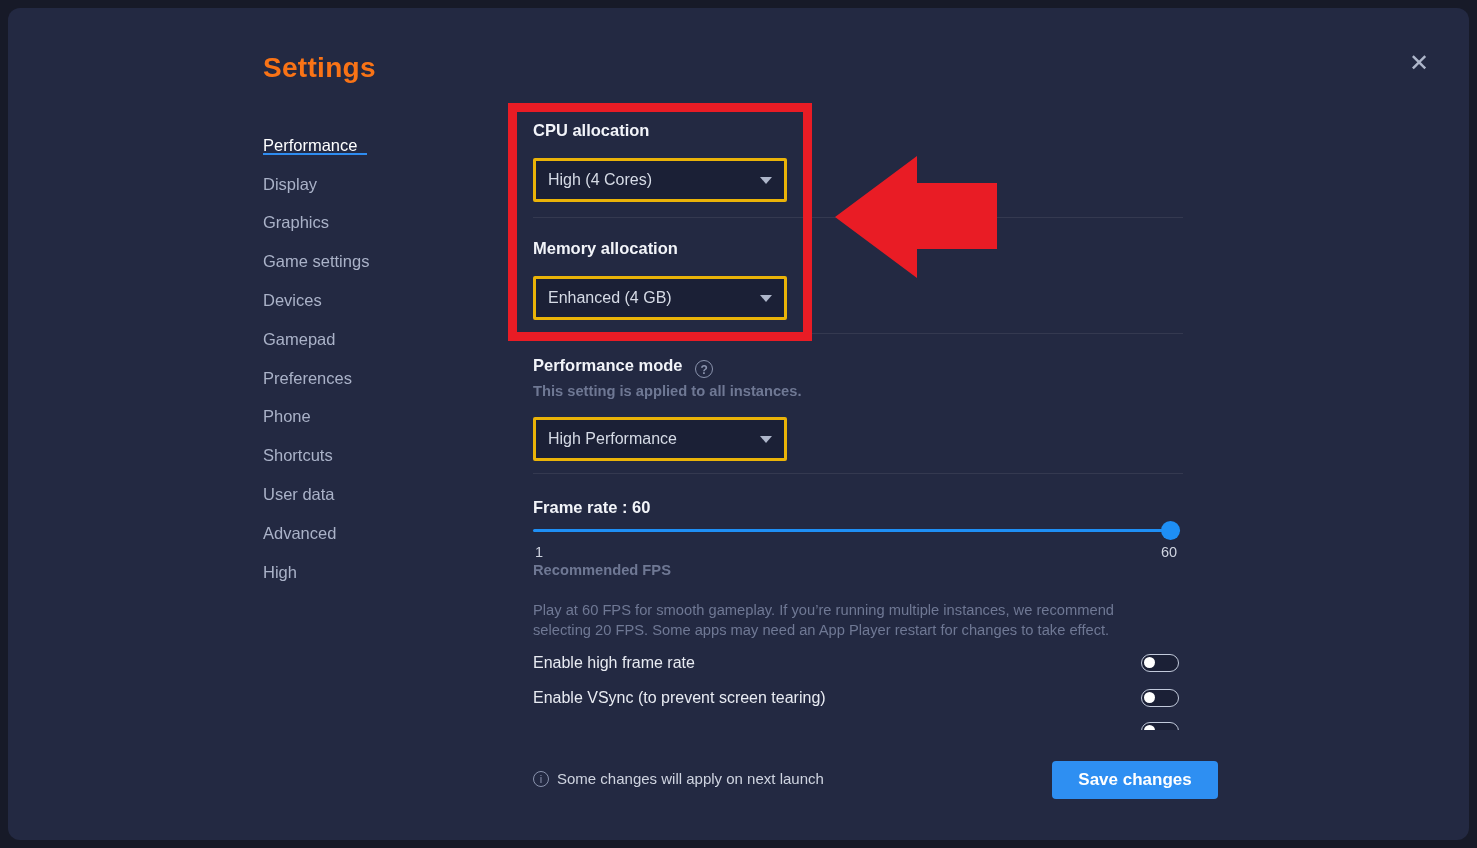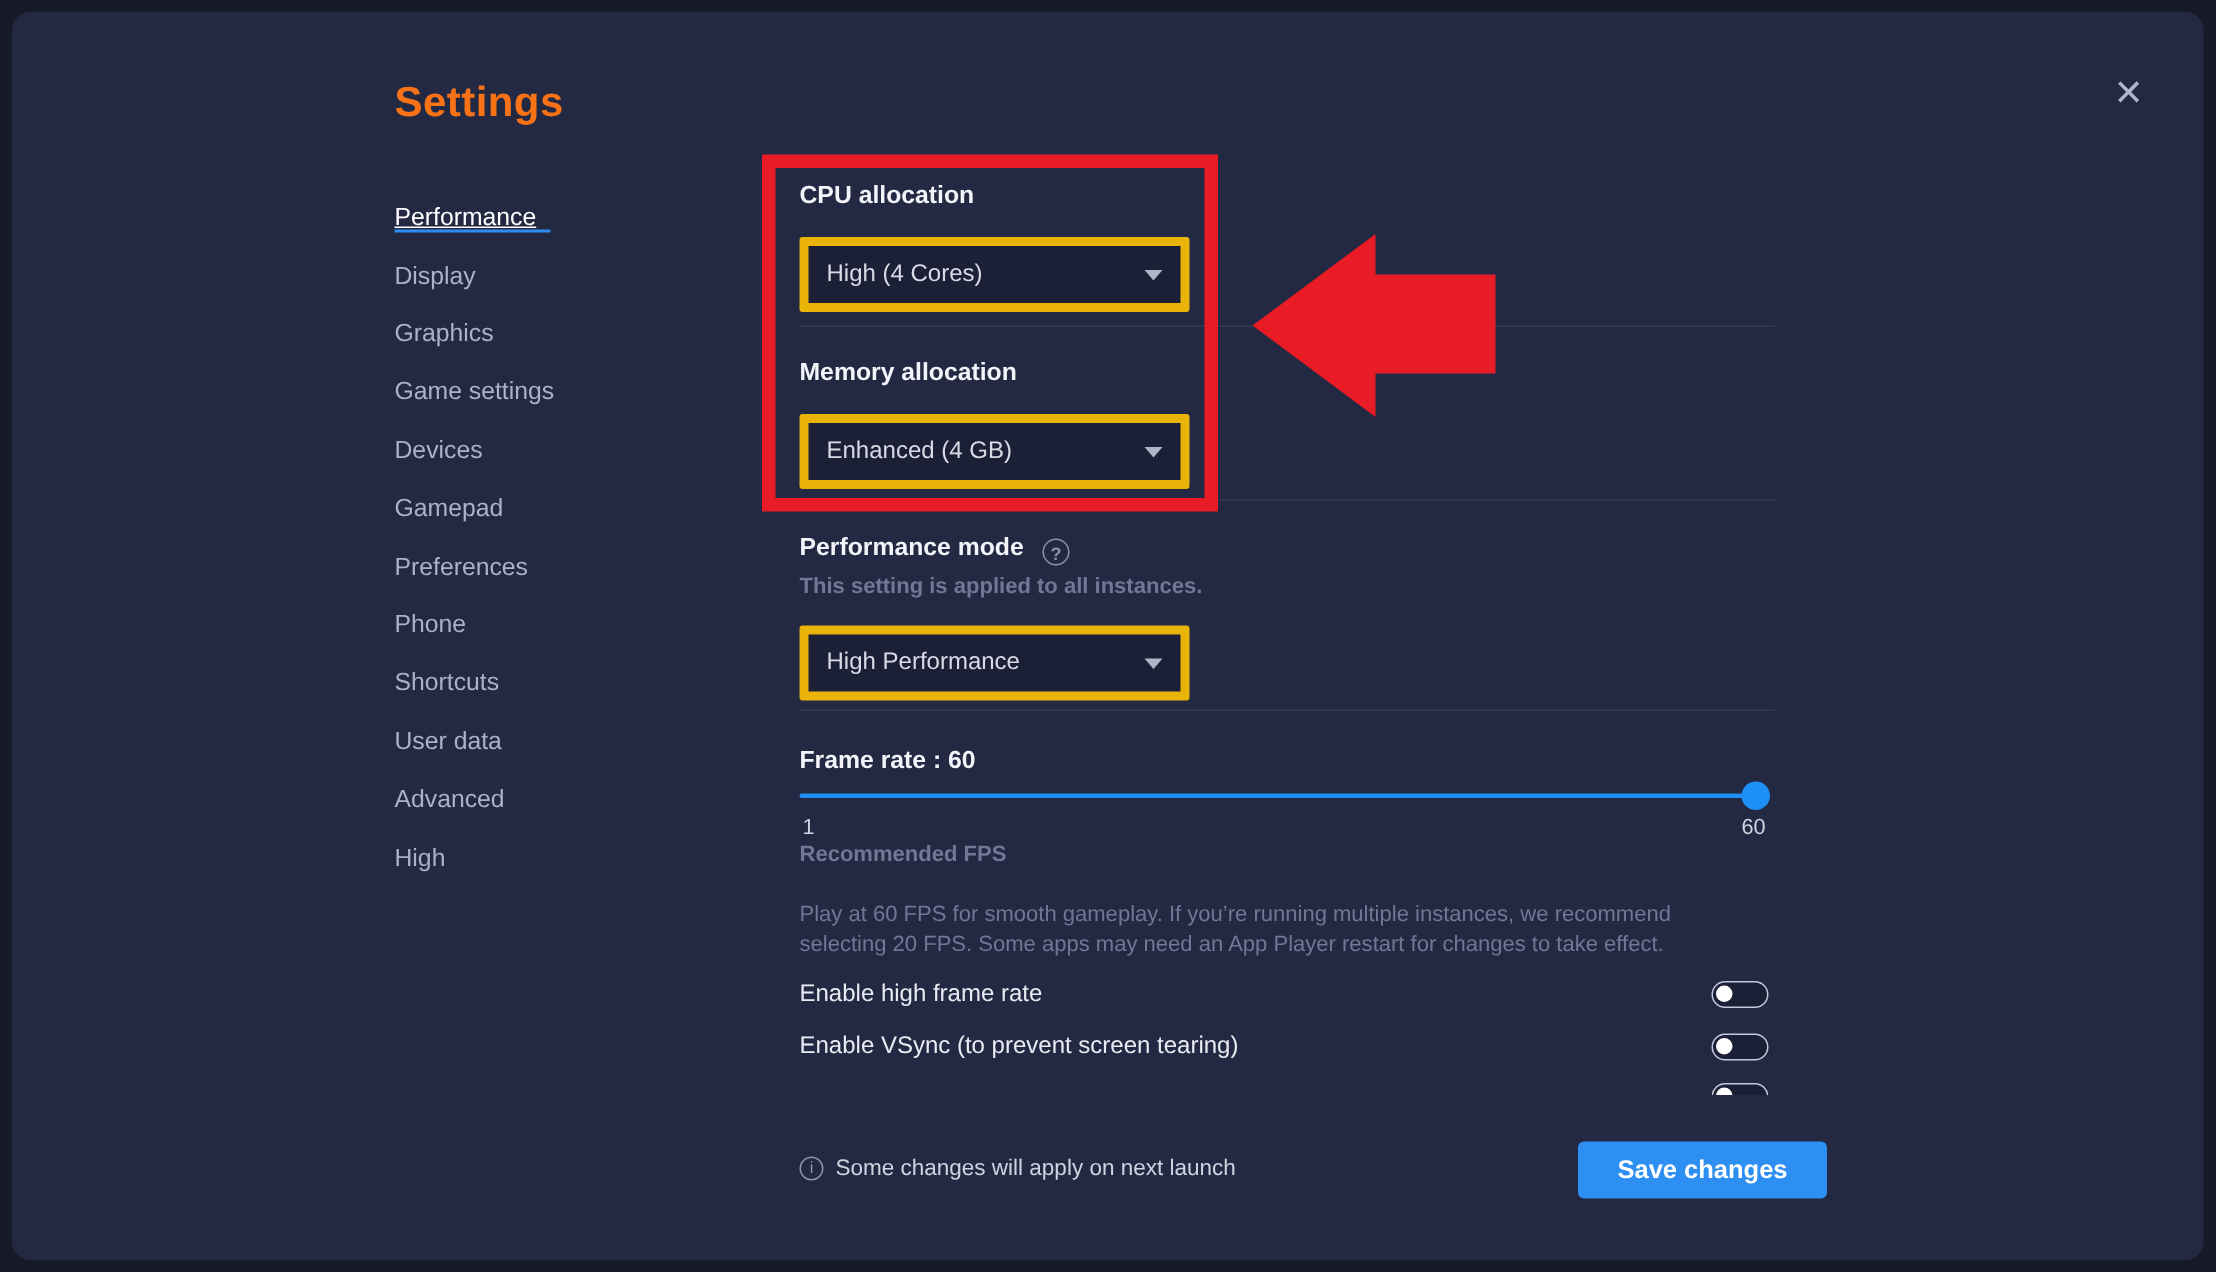--- a/index.html
+++ b/index.html
@@ -8,29 +8,29 @@
 
   
   .page-title{position:absolute;left:263px;top:52px;font-size:28px;font-weight:bold;color:#f97316;letter-spacing:.3px;}
 
   
   .close-btn{position:absolute;left:1404px;top:48px;width:30px;height:30px;color:#aeb6ca;font-size:24px;line-height:30px;text-align:center;cursor:pointer;font-weight:300;}
 
   
   .sidebar{position:absolute;left:263px;top:126px;width:200px;}
   .nav-item{position:relative;height:38.8px;font-size:16.5px;color:#aab2c8;display:flex;align-items:center;cursor:pointer;}
-  .nav-item.active{color:#ffffff;text-decoration:underline;}
+  .nav-item.active{color:#ffffff;}
   .nav-item.active .u{position:absolute;left:0;top:27px;width:104px;height:2px;background:#2e8cf0;}
 
   
   .content{position:absolute;left:533px;top:0;width:650px;height:848px;}
   .divider{position:absolute;left:0;width:650px;height:1px;background:rgba(255,255,255,0.08);}
   .field-label{position:absolute;font-size:16.5px;color:#f2f4f9;font-weight:bold;}
   .muted{color:#6f7894;}
-  .dropdown{position:absolute;width:248px;height:38px;background:#1b2036;border:6px solid #eab308;border-radius:2px;display:flex;align-items:center;cursor:pointer;}
+  .dropdown{position:absolute;width:248px;height:38px;background:#1b2036;border:3px solid #eab308;border-radius:2px;display:flex;align-items:center;cursor:pointer;}
   .dropdown .val{margin-left:12px;font-size:16px;color:#d6dbe6;}
   .caret{position:absolute;right:12px;top:16px;width:0;height:0;border-left:6px solid transparent;border-right:6px solid transparent;border-top:7px solid #aeb6ca;}
   .help-icon{display:inline-block;width:18px;height:18px;border:1.5px solid #8a93ad;border-radius:50%;color:#8a93ad;font-size:12px;line-height:18px;text-align:center;vertical-align:-3px;margin-left:8px;box-sizing:border-box;}
 
   
   .slider-track{position:absolute;left:0;top:529px;width:647px;height:3px;background:#1e8ff5;border-radius:2px;cursor:pointer;}
   .slider-thumb{position:absolute;left:628px;top:521px;width:19px;height:19px;border-radius:50%;background:#1e8ff5;cursor:pointer;}
   .slider-minmax{position:absolute;font-size:14.5px;color:#cfd4e0;}
 
   .body-text{position:absolute;font-size:14.7px;line-height:19.5px;color:#6f7894;width:640px;}

